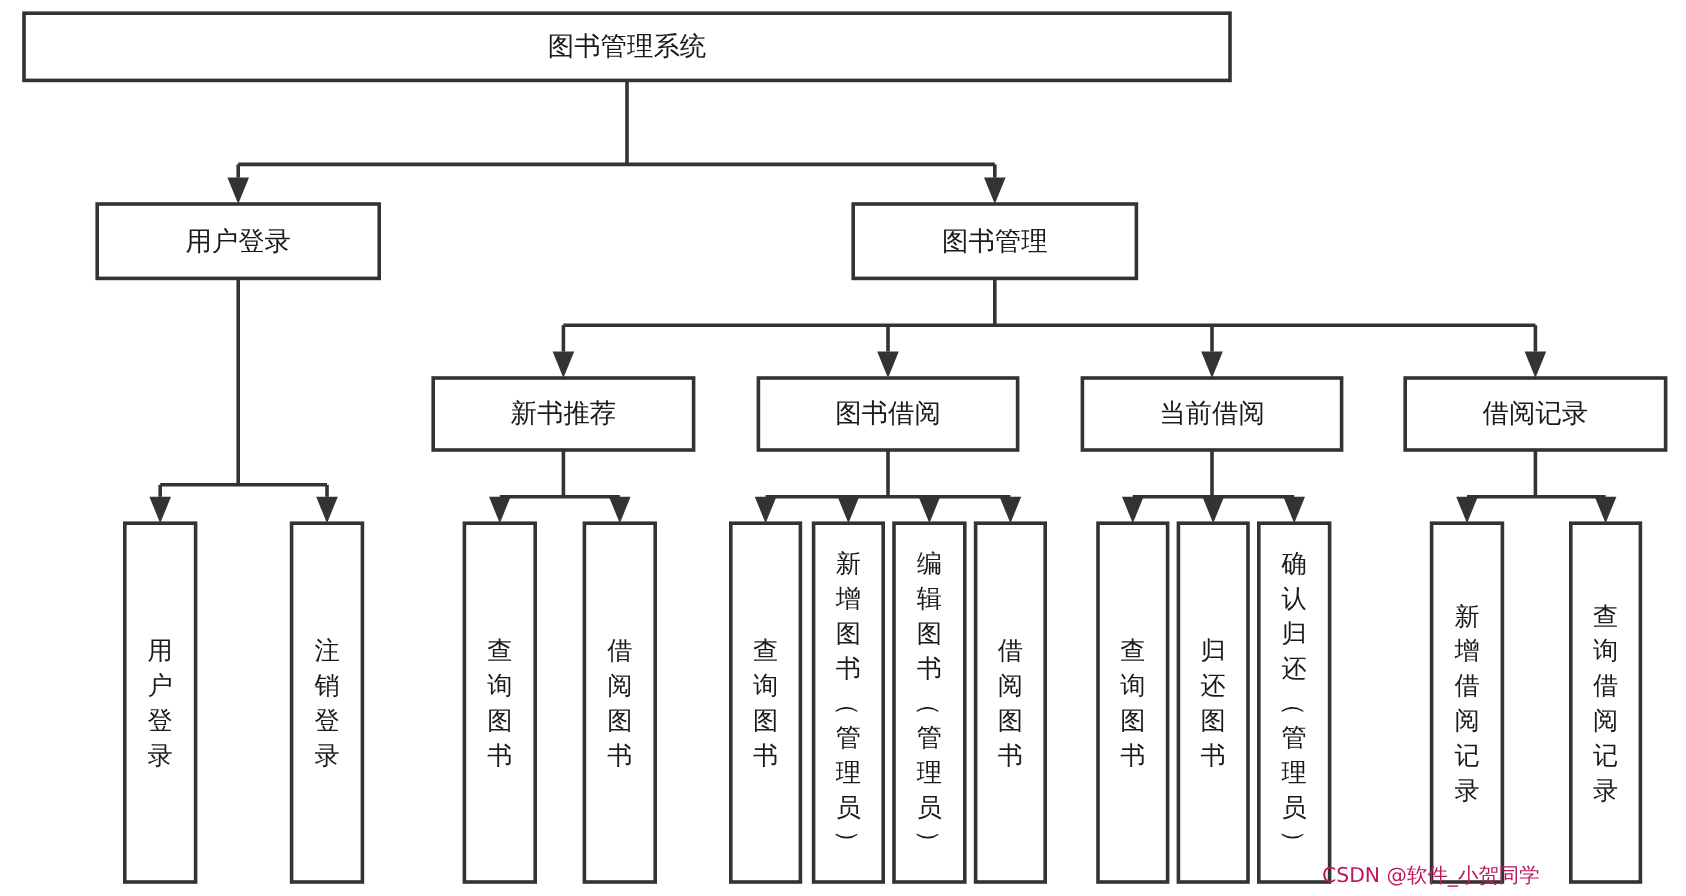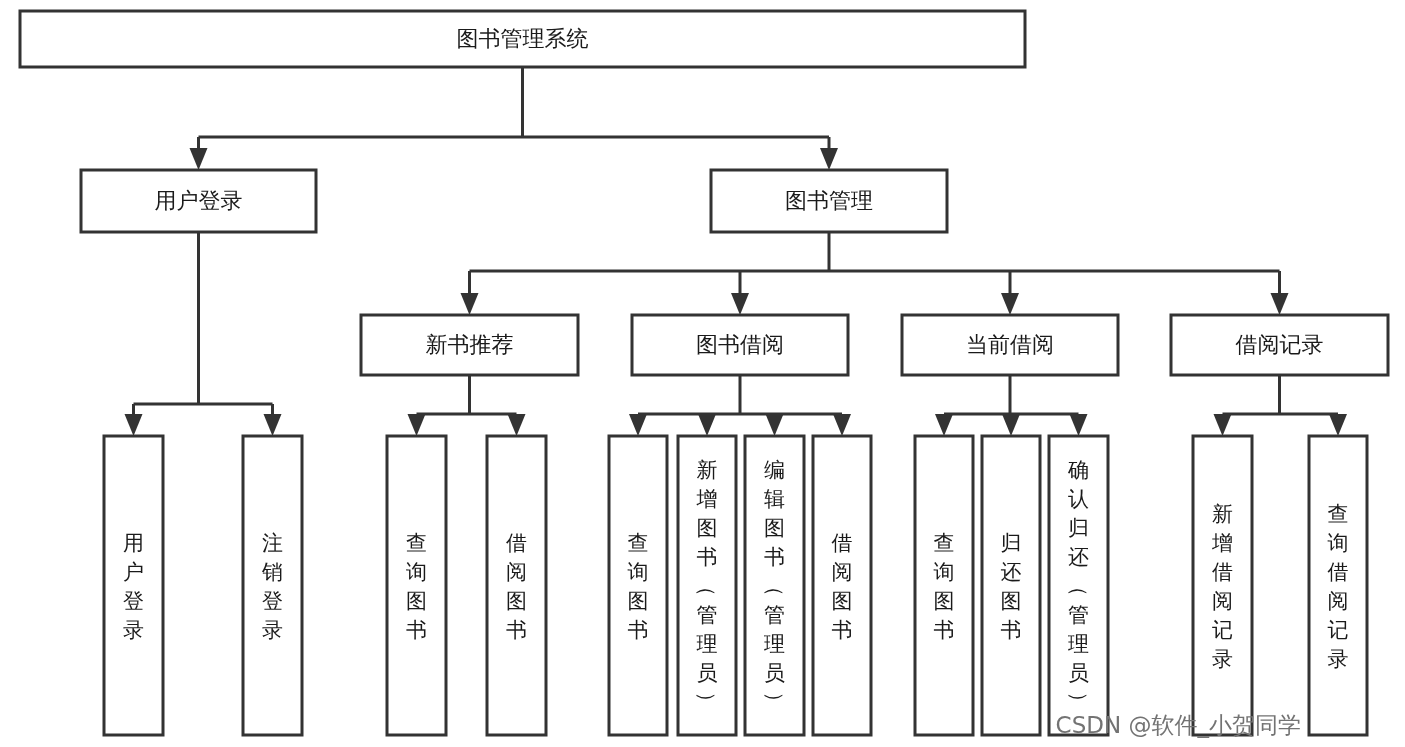--- a/index.html
+++ b/index.html
@@ -43,25 +43,25 @@
     dominant-baseline: middle;
   }
   .vert-label-char {
     font-family: "DejaVu Sans", "Liberation Sans", sans-serif;
     font-size: 21px;
     fill: #1a1a1a;
     text-anchor: middle;
   }
   .watermark {
     position: absolute;
-    right: 10px;
+    right: 28px;
     bottom: 6px;
     font-family: "DejaVu Sans", "Liberation Sans", sans-serif;
-    font-size: 23px;
-    color: #737373;
+    font-size: 17px;
+    color: #be185d;
     white-space: nowrap;
     pointer-events: none;
   }
 </style>
 </head>
 <body>
 
 <div id="chart-root">
   <svg id="chart-svg" width="1405" height="747" viewBox="0 0 1405 747">
     <g id="connectors">

